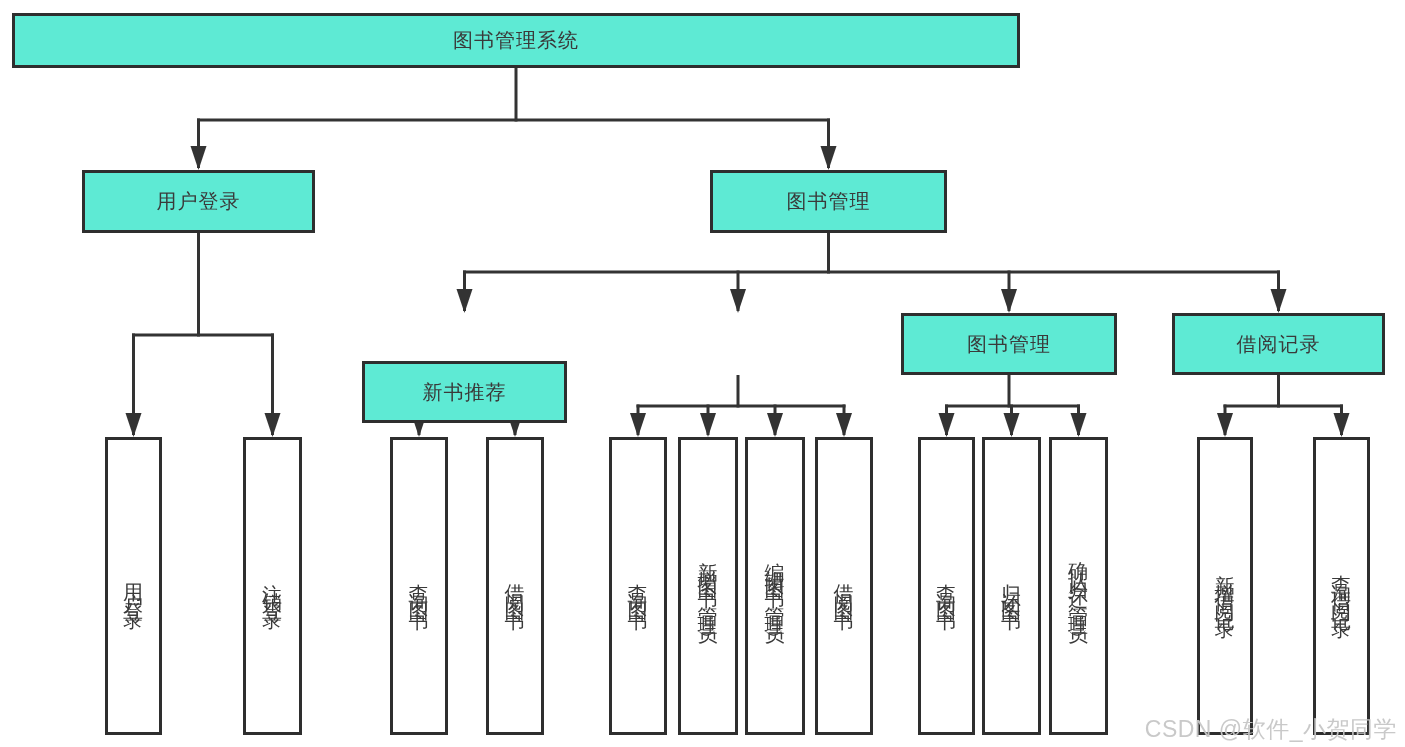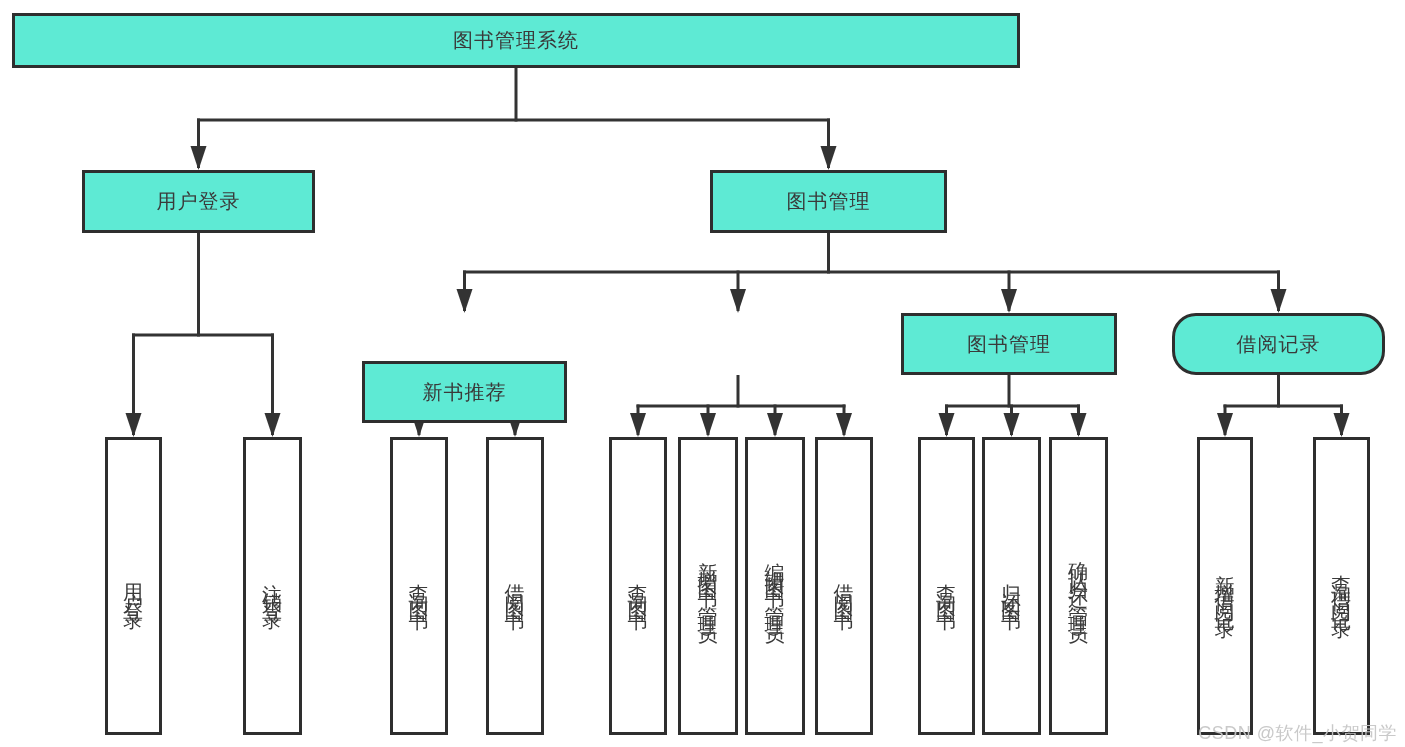--- a/index.html
+++ b/index.html
@@ -43,21 +43,21 @@
     text-orientation: mixed;
     font-size: 20px;
     line-height: 1;
     letter-spacing: 9px;
     white-space: nowrap;
   }
   #watermark {
     position: absolute;
     right: 8px;
     bottom: 2px;
-    font-size: 18px;
+    font-size: 23px;
     color: rgba(198, 198, 198, 0.95);
     letter-spacing: 0.5px;
     z-index: 5;
   }
   line { stroke: #333333; stroke-width: 3; }
   polygon { fill: #333333; }
 </style>
 </head>
 <body>
 
@@ -139,21 +139,21 @@
     </g>
   </svg>
 
   <div class="node" style="left:12px; top:13px; width:1008px; height:55px;">图书管理系统</div>
 
   <div class="node" style="left:82px; top:170px; width:233px; height:63px;">用户登录</div>
   <div class="node" style="left:710px; top:170px; width:237px; height:63px;">图书管理</div>
 
   <div class="node" style="left:362px; top:313px; width:205px; height:62px;margin-top:48px;">新书推荐</div>
   <div class="node" style="left:901px; top:313px; width:216px; height:62px;">图书管理</div>
-  <div class="node" style="left:1172px; top:313px; width:213px; height:62px;border-radius:24px;">借阅记录</div>
+  <div class="node" style="left:1172px; top:313px; width:213px; height:62px;">借阅记录</div>
 
   <div class="leaf" style="left:105px; top:437px; width:57px; height:298px;">
     <span>用户登录</span>
   </div>
   <div class="leaf" style="left:243px; top:437px; width:59px; height:298px;">
     <span>注销登录</span>
   </div>
 
   <div class="leaf" style="left:390px; top:437px; width:58px; height:298px;">
     <span>查询图书</span>

